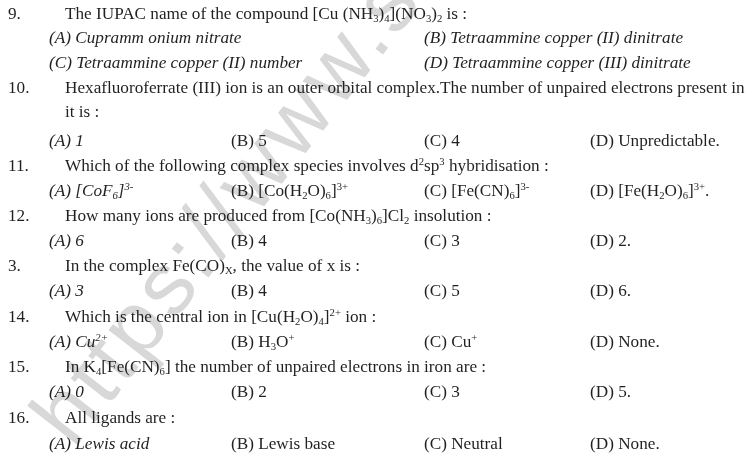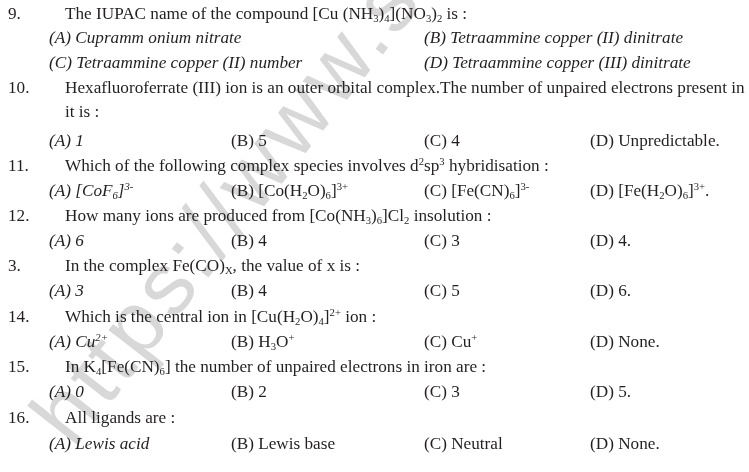--- a/index.html
+++ b/index.html
@@ -67,21 +67,21 @@
     </div>
 
     <div class="line" style="top:204px;">
       <span class="qnum">12.</span>
       <span class="qtext">How many ions are produced from [Co(NH<sub>3</sub>)<sub>6</sub>]Cl<sub>2</sub> insolution :</span>
     </div>
     <div class="line" style="top:229px;">
       <span class="opt c1">(A) 6</span>
       <span class="opt c2">(B) 4</span>
       <span class="opt c3">(C) 3</span>
-      <span class="opt c4">(D) 4.</span>
+      <span class="opt c4">(D) 2.</span>
     </div>
 
     <div class="line" style="top:254px;">
       <span class="qnum">3.</span>
       <span class="qtext">In the complex Fe(CO)<sub>X</sub>, the value of x is :</span>
     </div>
     <div class="line" style="top:279px;">
       <span class="opt c1">(A) 3</span>
       <span class="opt c2">(B) 4</span>
       <span class="opt c3">(C) 5</span>

